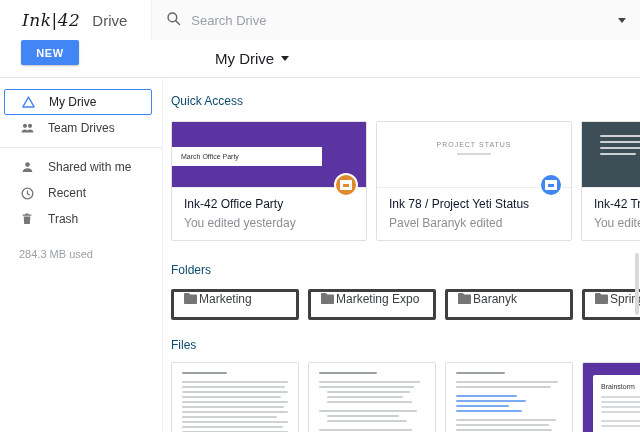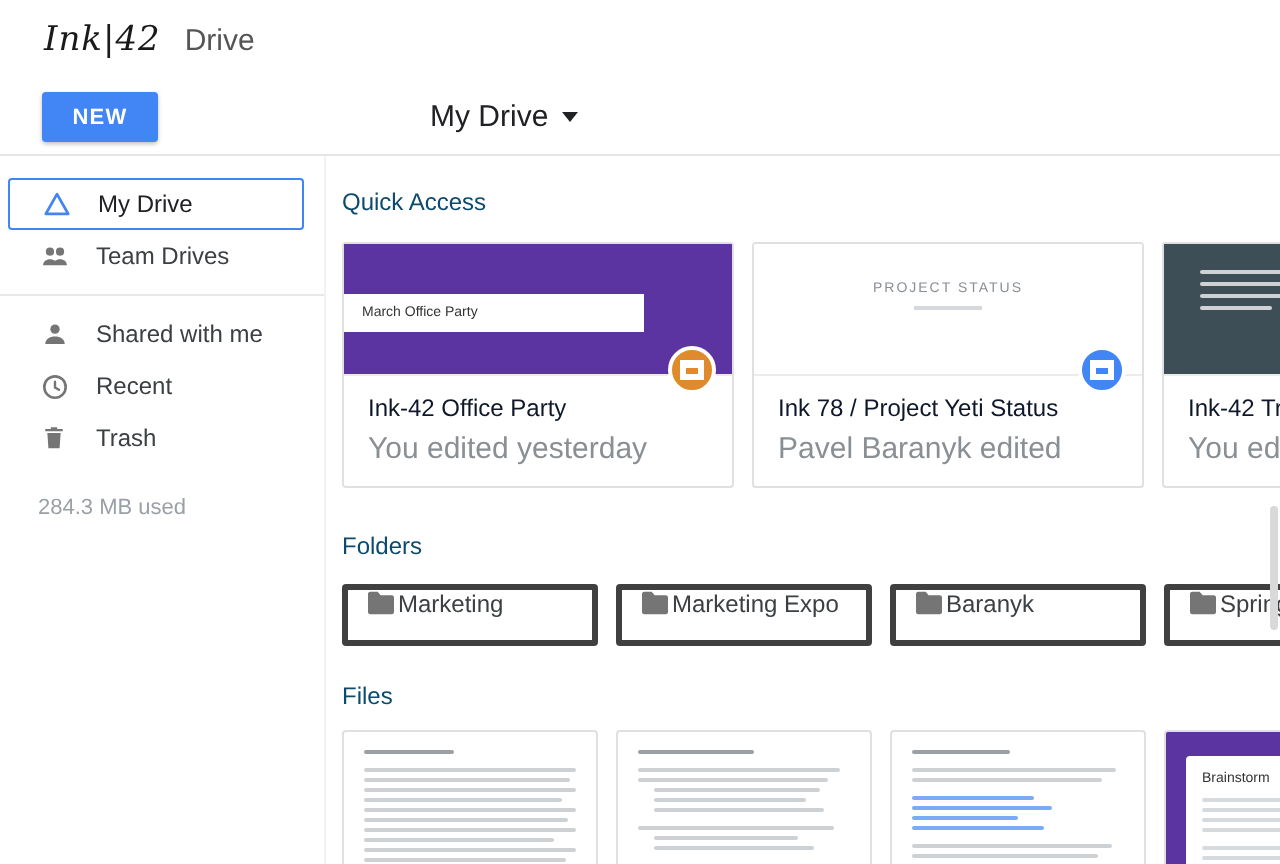--- a/index.html
+++ b/index.html
@@ -9,21 +9,21 @@
   
   .topbar{height:40px;display:flex;align-items:center;padding-left:22px;background:#fff}
   .logo{font-family:"DejaVu Serif",serif;font-style:italic;font-size:17px;color:#1a1a1a;letter-spacing:.5px;white-space:nowrap}
   .app-name{font-size:15px;color:#555;margin-left:12px}
   .searchbar{flex:1;margin-left:24px;height:40px;background:#fafafa;border-left:1px solid #f0f0f0;display:flex;align-items:center;padding:0 14px;gap:10px}
   .searchbar input{flex:1;border:none;outline:none;background:transparent;font-family:"Liberation Sans",sans-serif;font-size:13px;color:#333}
   .searchbar input::placeholder{color:#9aa0a6}
   .caret{width:0;height:0;border-left:4px solid transparent;border-right:4px solid transparent;border-top:5px solid #444}
 
   
-  .toolbar{height:38px;display:flex;align-items:center;border-bottom:1px solid #e5e5e5}
+  .toolbar{height:38px;display:flex;border-bottom:1px solid #e5e5e5}
   .new-btn{margin-left:21px;width:58px;height:25px;background:#4285f4;color:#fff;border:none;border-radius:2px;font-family:"Liberation Sans",sans-serif;font-size:11px;font-weight:bold;letter-spacing:.6px;box-shadow:0 1px 2px rgba(0,0,0,.25);cursor:pointer}
   .location{margin-left:136px;display:flex;align-items:center;gap:7px;font-size:15px;color:#202124;cursor:pointer}
   .location .caret{border-top-color:#202124}
 
   
   .content{display:flex;height:354px}
   .sidebar{width:163px;flex:0 0 163px;padding-top:11px;border-right:1px solid #f2f2f2}
   .side-item{height:26px;display:flex;align-items:center;gap:13px;padding-left:19px;color:#3c4043;cursor:pointer}
   .side-item .ic{width:16px;height:16px;flex:0 0 16px;display:flex;align-items:center;justify-content:center}
   .side-item.active{border:1px solid #4285f4;border-radius:2px;margin:0 10px 0 4px;padding-left:15px;color:#202124}
@@ -40,21 +40,21 @@
   .qa-card{flex:0 0 196px;width:196px;border:1px solid #e0e0e0;border-radius:2px;background:#fff;cursor:pointer}
   .qa-thumb{height:66px;position:relative;border-bottom:1px solid #ececec}
   .qa-strip{position:absolute;left:0;top:25px;width:150px;height:19px;background:#fff;display:flex;align-items:center;padding-left:9px;font-size:7px;color:#333}
   .qa-center{padding-top:19px;text-align:center;font-size:7px;letter-spacing:1px;color:#8a8f94}
   .qa-underline{width:34px;height:2px;background:#d6d9dc;margin:5px auto 0}
   .qa-lines{position:absolute;left:18px;top:13px;width:58px}
   .qa-lines .wl{height:2px;background:rgba(255,255,255,.75);margin-bottom:4px;border-radius:1px}
   .qa-badge{position:absolute;right:8px;bottom:-10px;width:24px;height:24px;border-radius:50%;border:2px solid #fff;display:flex;align-items:center;justify-content:center;z-index:2}
   .qa-info{padding:9px 12px 10px}
   .qa-title{font-size:12px;color:#0f172a;white-space:nowrap;overflow:hidden}
-  .qa-sub{margin-top:5px;font-size:15px;color:#8a8f94;white-space:nowrap;overflow:hidden}
+  .qa-sub{margin-top:5px;font-size:12px;color:#8a8f94;white-space:nowrap;overflow:hidden}
 
   
   .folder-row{display:flex;gap:9px;margin-top:12px}
   .folder-tile{flex:0 0 128px;width:128px;height:31px;border:3px solid #404040;border-radius:2px;background:#fff;display:flex;gap:1px;padding:0 9px;cursor:pointer}
   .folder-tile .flabel{font-size:12px;color:#3c4043;white-space:nowrap;overflow:hidden}
 
   
   .files-row{display:flex;gap:9px;margin-top:10px}
   .file-thumb{flex:0 0 128px;width:128px;height:130px;border:1px solid #e0e0e0;border-radius:2px;background:#fff;padding:9px 10px;cursor:pointer;overflow:hidden}
   .tl{height:2px;background:#cdd1d4;margin-bottom:3px;border-radius:1px}
@@ -68,20 +68,30 @@
   .slide-card .tl{background:#d7dadd}
 
   .scroll-thumb{position:absolute;right:1px;top:175px;width:4px;height:62px;background:#d9d9d9;border-radius:2px;cursor:pointer}
 </style>
 </head>
 <body>
 
 <header class="topbar">
   <span class="logo">Ink|42</span>
   <span class="app-name">Drive</span>
+  <div class="searchbar">
+    <span class="ic">
+      <svg width="15" height="15" viewBox="0 0 16 16">
+          <circle cx="6.8" cy="6.8" r="4.6" fill="none" stroke="#5f6368" stroke-width="1.5"></circle>
+          <path d="M10.2 10.2 14.4 14.4" stroke="#5f6368" stroke-width="1.5" stroke-linecap="round"></path>
+        </svg>
+    </span>
+    <input placeholder="Search Drive" style="">
+    <span class="caret"></span>
+  </div>
 </header>
 
 <div class="toolbar">
   <button class="new-btn">NEW</button>
   <div class="location">
     <span>My Drive</span>
     <span class="caret"></span>
   </div>
 </div>
 

